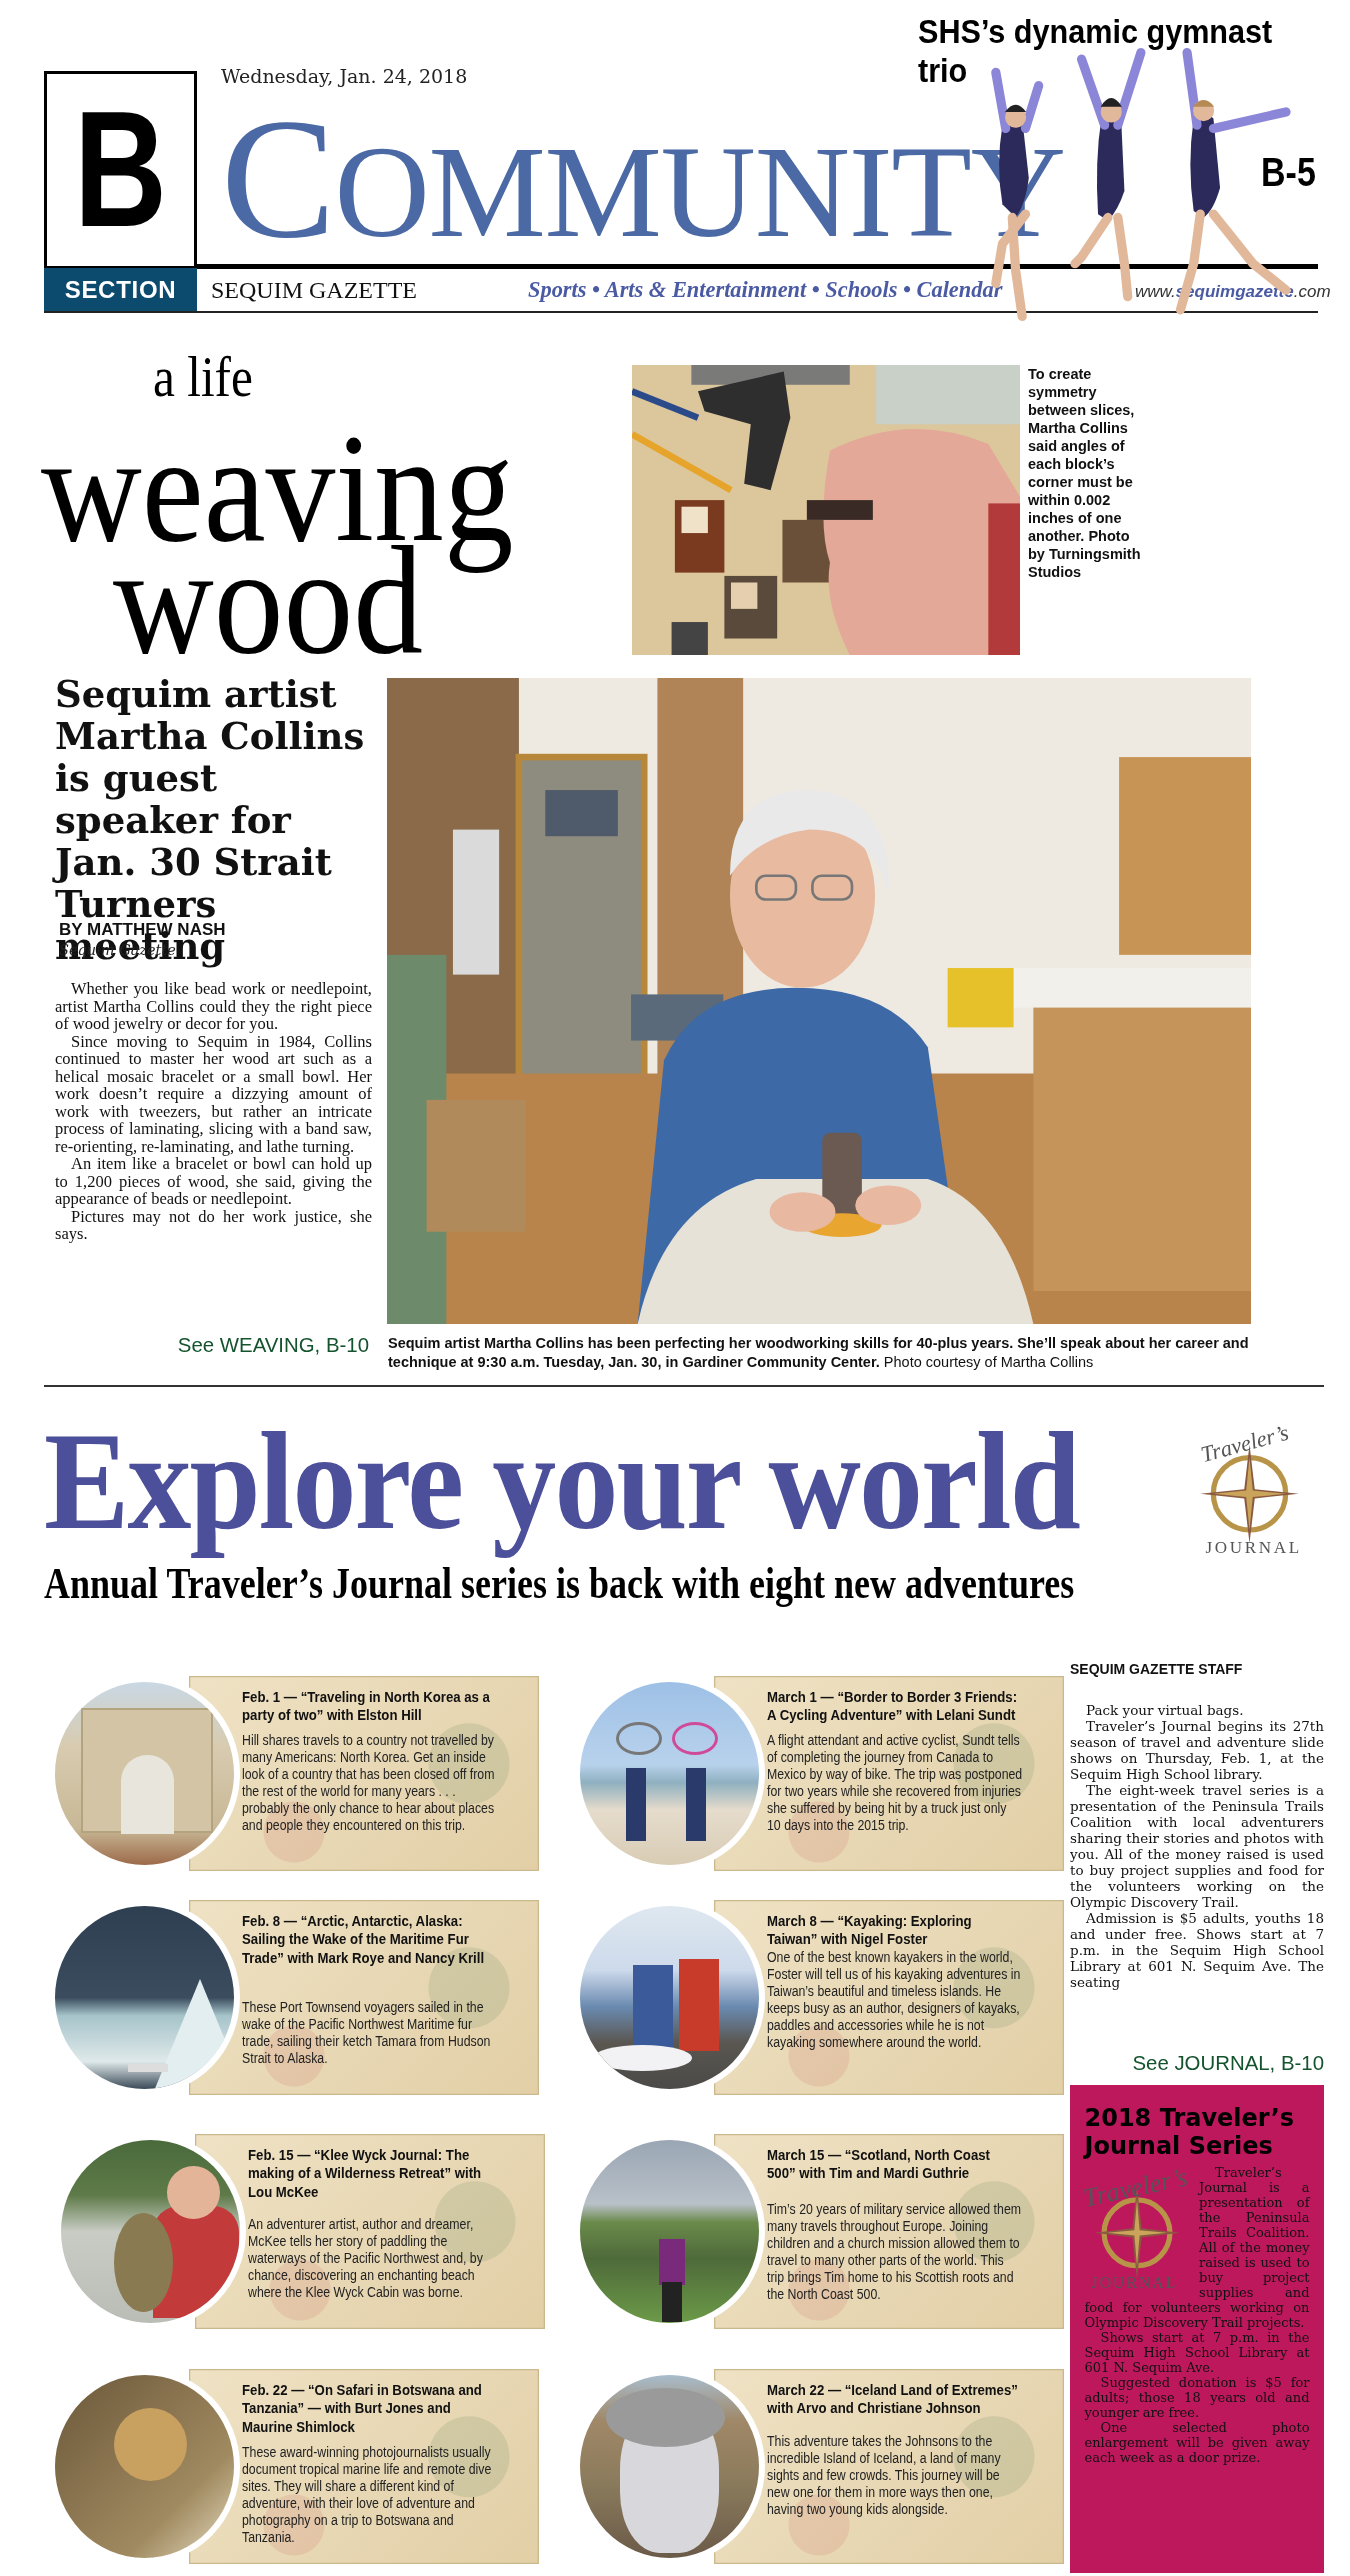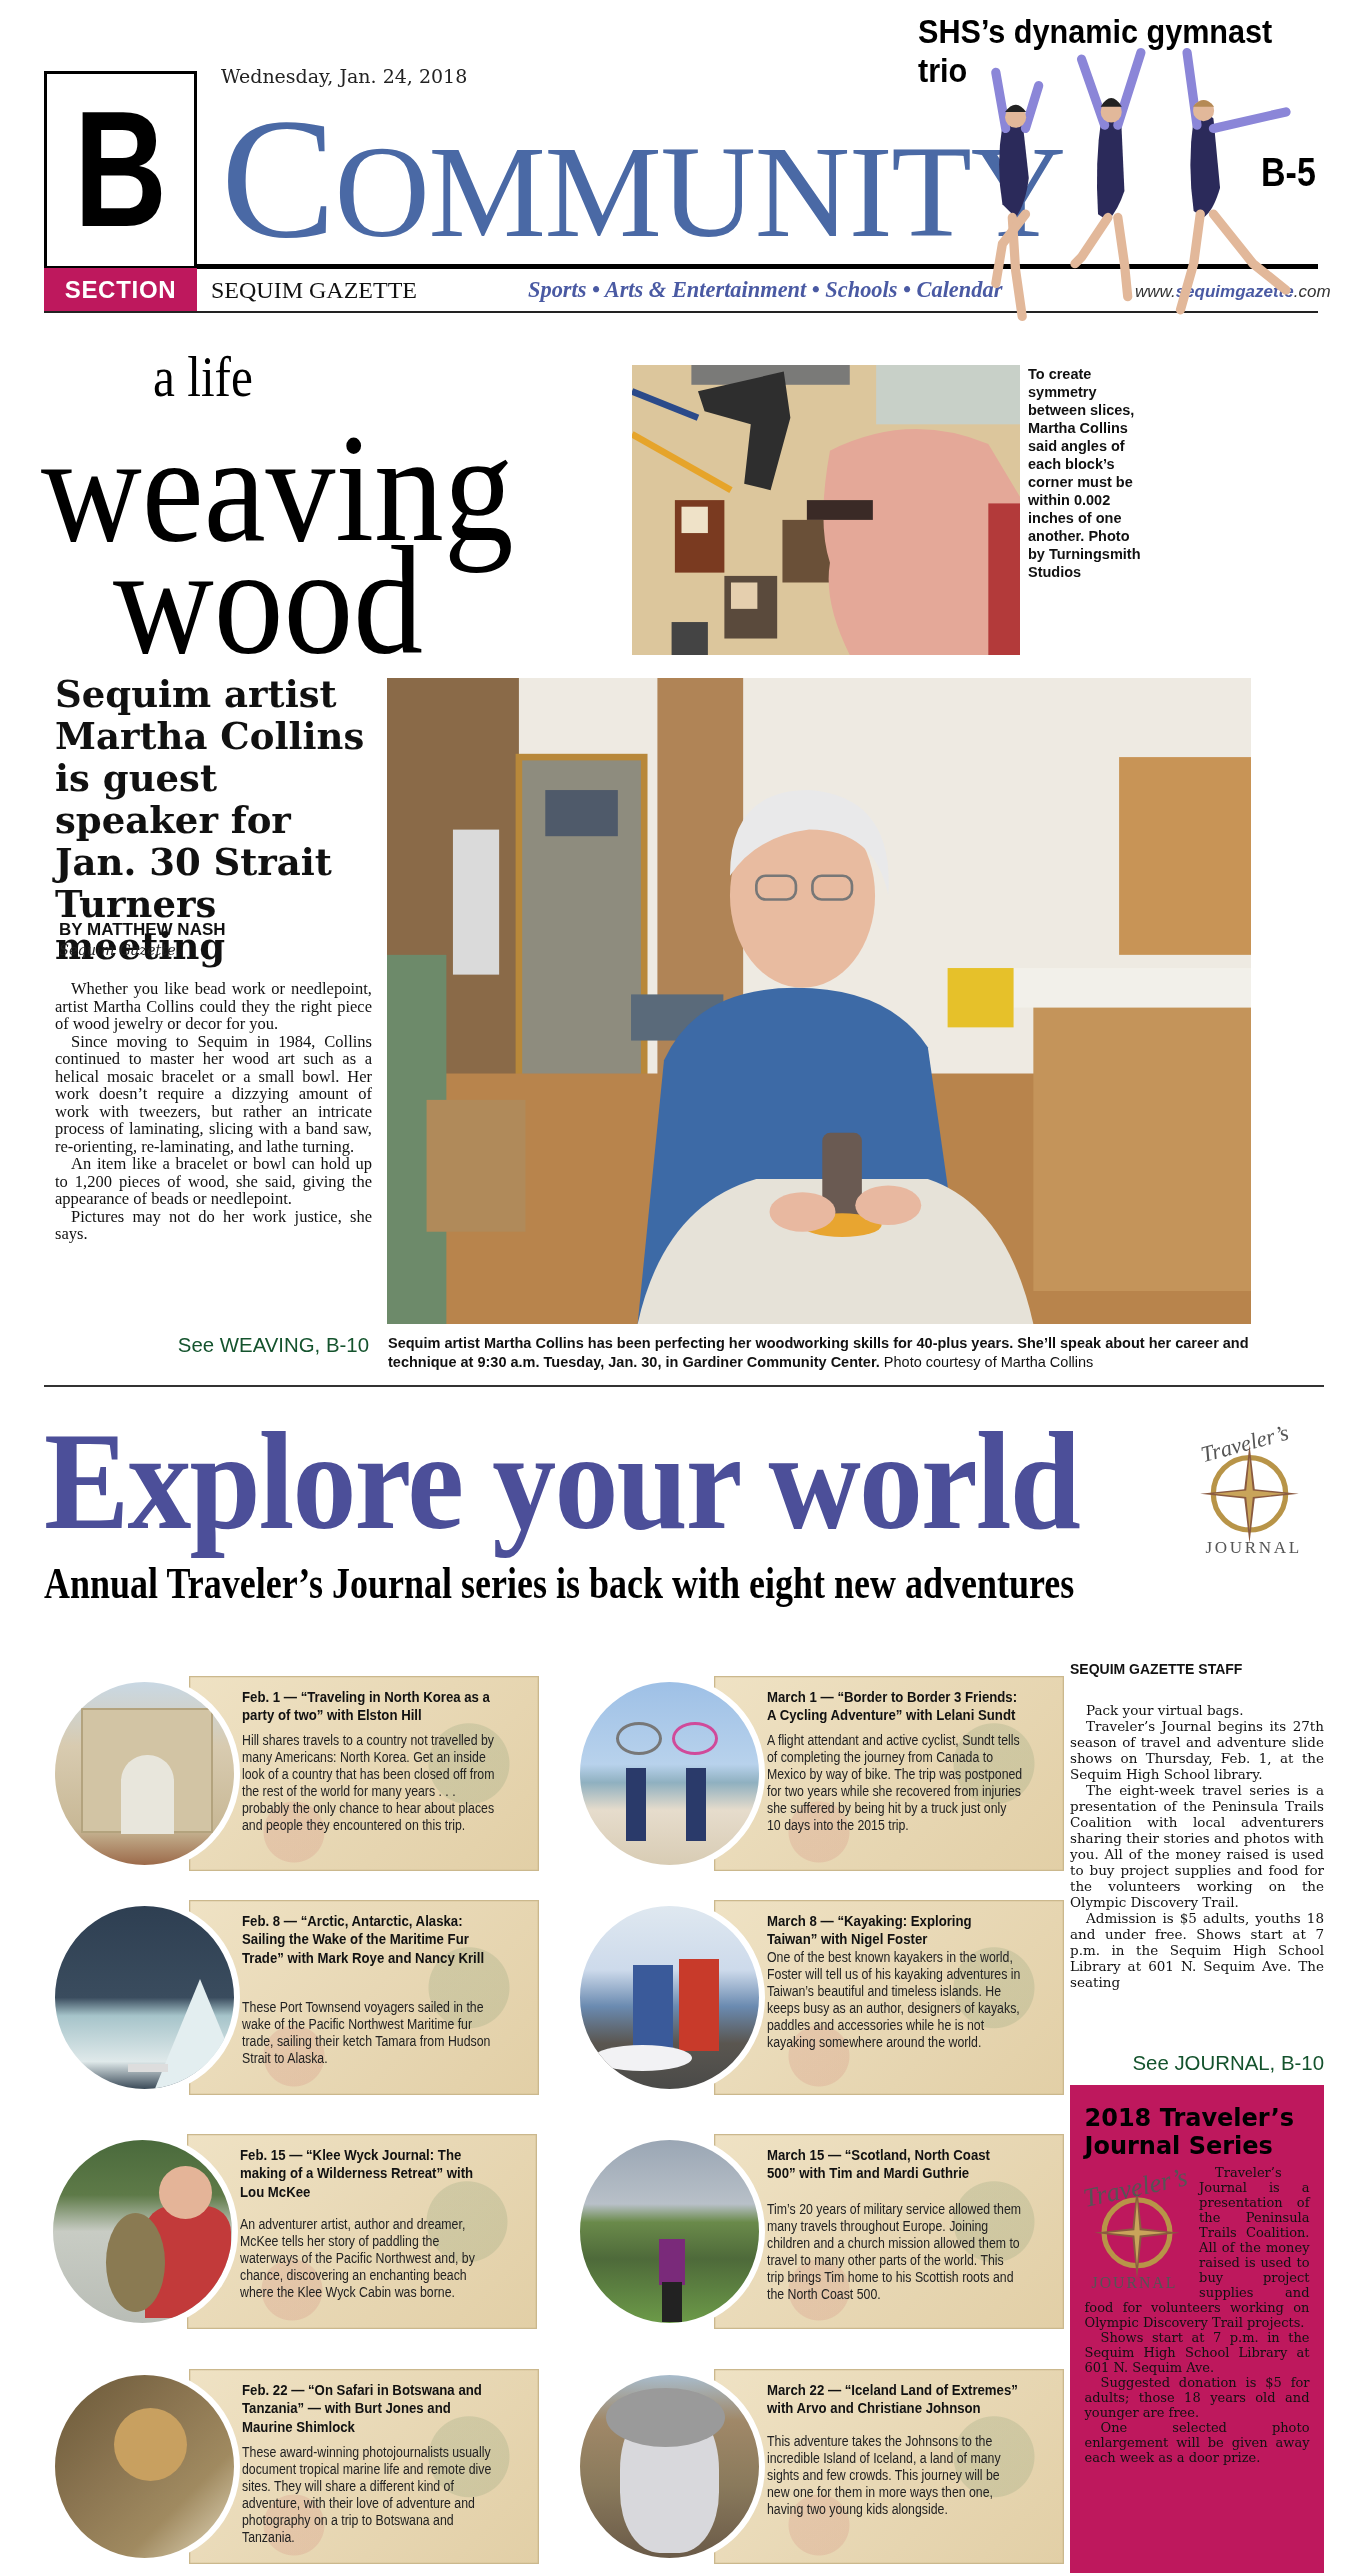--- a/index.html
+++ b/index.html
@@ -3,21 +3,21 @@
 <meta charset="utf-8">
 <style>
   * { box-sizing: border-box; margin: 0; padding: 0; }
   html, body { width: 1351px; height: 2576px; background: #ffffff; overflow: hidden; }
   body { position: relative; font-family: "Liberation Serif", serif; color: #111; }
   .abs { position: absolute; }
 
   
   .b-box { left: 44px; top: 71px; width: 153px; height: 198px; border: 3.3px solid #000; background:#fff; }
   .b-letter { position:absolute; left:0; right:0; top:13px; text-align:center; font-family:"Liberation Sans", sans-serif; font-weight:bold; font-size:165px; line-height:165px; transform: scaleX(0.78); color:#000; }
-  .section-tab { left: 44px; top: 268px; width: 153px; height: 44px; background:#be185d; color:#fff; font-family:"Liberation Sans", sans-serif; font-weight:bold; font-size:24px; line-height:44px; text-align:center; letter-spacing:0.7px; }
+  .section-tab { left: 44px; top: 268px; width: 153px; height: 44px; background:#0c4a6e; color:#fff; font-family:"Liberation Sans", sans-serif; font-weight:bold; font-size:24px; line-height:44px; text-align:center; letter-spacing:0.7px; }
   .date-line { left: 221px; top: 65px; font-family:"DejaVu Serif", serif; font-size:19px; color:#222; }
   .community { left: 221px; top: 99px; font-family:"Liberation Serif", serif; font-size:172px; line-height:158px; color:#4a69a5; letter-spacing:-1.3px; }
   .community .sc { font-size:132px; }
   .rule-thick { left:197px; top:264px; width:1121px; height:5.3px; background:#000; }
   .rule-thin { left:44px; top:311px; width:1274px; height:2px; background:#222; }
   .gazette-name { left:211px; top:277px; font-family:"Liberation Serif", serif; font-size:24px; color:#111; }
   .section-links { left:528px; top:277px; font-family:"Liberation Serif", serif; font-style:italic; font-weight:bold; font-size:22.4px; color:#4a5aa3; }
   .site-url { left:1135px; top:282px; font-family:"Liberation Sans", sans-serif; font-style:italic; font-size:17px; color:#333; }
   .site-url b { color:#4a5aa3; }
   .promo-head { left:918px; top:12px; font-family:"Liberation Sans", sans-serif; font-weight:bold; font-size:34px; color:#000; transform:scaleX(0.9); transform-origin:left top; }
@@ -219,21 +219,21 @@
   <div class="abs card" style="left:44px; top:1893px;">
     <div class="paper"></div>
     <div class="circle" style="background:linear-gradient(180deg,#2e3f52 0%,#3a4c5e 50%,#a6c4ca 60%,#dfe9ea 85%,#3a4a58 100%);">
       <div style="position:absolute;left:99px;top:73px;width:0;height:0;border-left:46px solid transparent;border-right:46px solid transparent;border-bottom:112px solid #e3eef0;"></div>
       <div style="position:absolute;left:73px;top:158px;width:40px;height:8px;background:#ddd;"></div>
     </div>
     <div class="title">Feb. 8 — “Arctic, Antarctic, Alaska: Sailing the Wake of the Maritime Fur Trade” with Mark Roye and Nancy Krill</div>
     <div class="desc" style="top:106px;">These Port Townsend voyagers sailed in the wake of the Pacific Northwest Maritime fur trade, sailing their ketch Tamara from Hudson Strait to Alaska.</div>
   </div>
 
-  <div class="abs card" style="left:42px; top:2127px;text-decoration:underline;">
+  <div class="abs card" style="left:50px; top:2127px;text-decoration:underline;">
     <div class="paper"></div>
     <div class="circle" style="background:linear-gradient(180deg,#4a6a3c 0%,#5e7a48 30%,#c8ccc4 50%,#b9bdb6 100%);">
       <div style="position:absolute;left:92px;top:66px;width:86px;height:112px;background:#c23a3a;border-radius:26px 26px 0 0;"></div>
       <div style="position:absolute;left:106px;top:26px;width:53px;height:53px;background:#e4b498;border-radius:50%;"></div>
       <div style="position:absolute;left:53px;top:73px;width:59px;height:99px;background:#8a7a52;border-radius:50%;"></div>
     </div>
     <div class="title">Feb. 15 — “Klee Wyck Journal: The making of a Wilderness Retreat” with Lou McKee</div>
     <div class="desc" style="top:89px;">An adventurer artist, author and dreamer, McKee tells her story of paddling the waterways of the Pacific Northwest and, by chance, discovering an enchanting beach where the Klee Wyck Cabin was borne.</div>
   </div>
 

